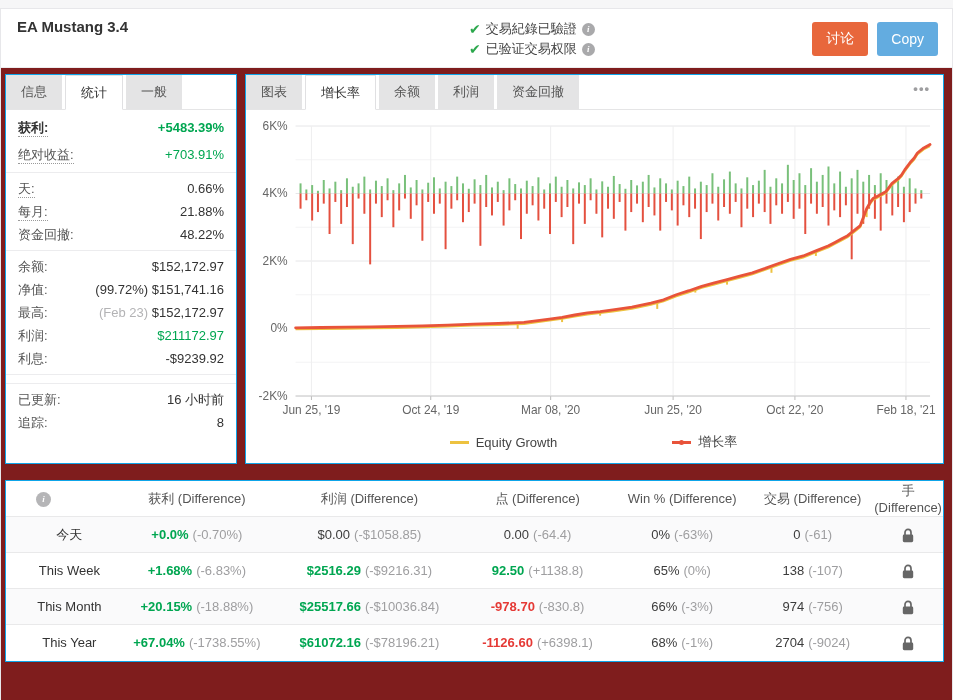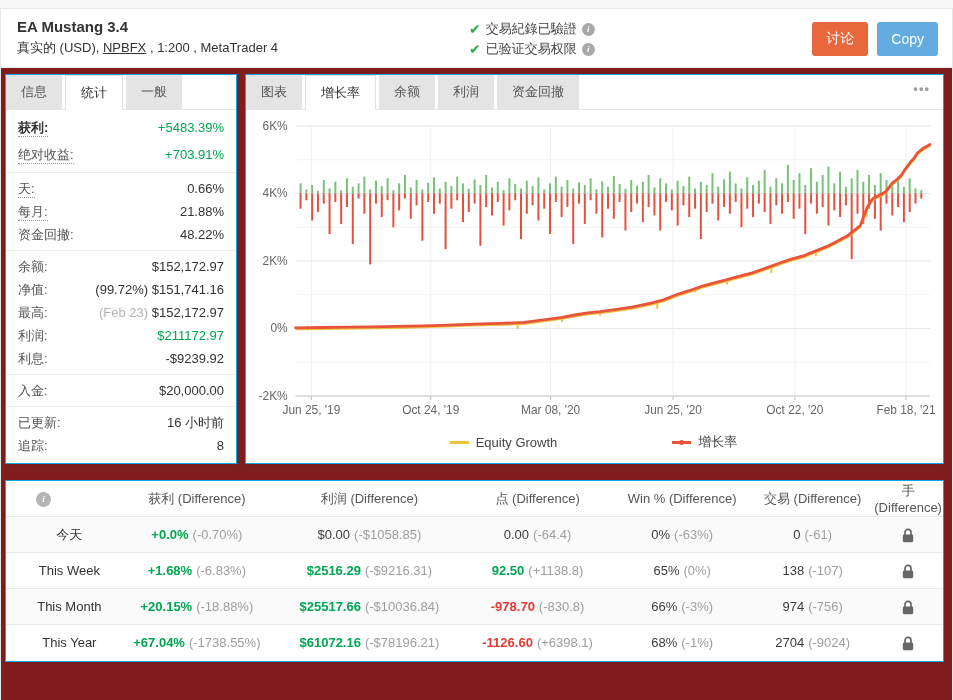--- a/index.html
+++ b/index.html
@@ -36,21 +36,21 @@
   .sidebar { width:232px; display:flex; flex-direction:column; }
   .sgroup { padding:4px 12px; }
   .sgroup + .sgroup { border-top:1px solid #ececee; }
   .srow { display:flex; justify-content:space-between; line-height:23px; }
   .sgroup.first .srow { line-height:27px; }
   .lbl { color:#555; }
   .lbl.dotted { border-bottom:1px dotted #9a9a9a; align-self:center; line-height:17px; }
   .lbl.bold { color:#333; font-weight:bold; }
   .val { color:#333; text-align:right; }
   .val .green { color:#00a651; }
-  .val .bold { font-weight:normal;text-align:center; }
+  .val .bold { font-weight:bold;text-align:center; }
   .pre-grey { color:#b3b3b5; }
 
   
   .chart-panel { flex:1; position:relative; }
   .menu-dots { position:absolute; top:6px; right:13px; color:#9e9ea0; font-size:13px; letter-spacing:1px;
                cursor:pointer; font-weight:bold; }
   .chart-body { padding:2px 4px 0 2px; }
   .legend { display:flex; justify-content:center; gap:115px; padding:6px 0 12px;text-align:right; }
   .legend-item { display:flex; align-items:center; gap:7px; color:#444; font-size:13px; cursor:pointer; }
   .sw { width:19px; height:3px; position:relative; }
@@ -74,23 +74,20 @@
   .lock-cell svg { display:inline-block; vertical-align:middle; }
 </style>
 </head>
 <body>
 
 <div class="page">
 
   <div class="header">
     <div class="h-left">
       <div class="h-title">EA Mustang 3.4</div>
-      <div class="h-sub">
-        <span>真实的 (USD), </span><a href="#">NPBFX</a><span> , 1:200 , MetaTrader 4</span>
-      </div>
     </div>
     <div class="h-badges">
       <div class="badge-line">
         <span class="check">✔</span>
         <span>交易紀錄已驗證</span>
         <span class="info-icon">i</span>
       </div>
       <div class="badge-line">
         <span class="check">✔</span>
         <span>已验证交易权限</span>
@@ -152,24 +149,20 @@
             <div class="srow">
               <span class="lbl">利润:</span>
               <span class="val"><span class="green">$211172.97</span></span>
             </div>
             <div class="srow">
               <span class="lbl">利息:</span>
               <span class="val"><span class="">-$9239.92</span></span>
             </div>
           </div>
           <div class="sgroup">
-            <div class="srow">
-              <span class="lbl">入金:</span>
-              <span class="val"><span class="">$20,000.00</span></span>
-            </div>
           </div>
           <div class="sgroup">
             <div class="srow">
               <span class="lbl">已更新:</span>
               <span class="val"><span class="">16 小时前</span></span>
             </div>
             <div class="srow">
               <span class="lbl">追踪:</span>
               <span class="val"><span class="">8</span></span>
             </div>

